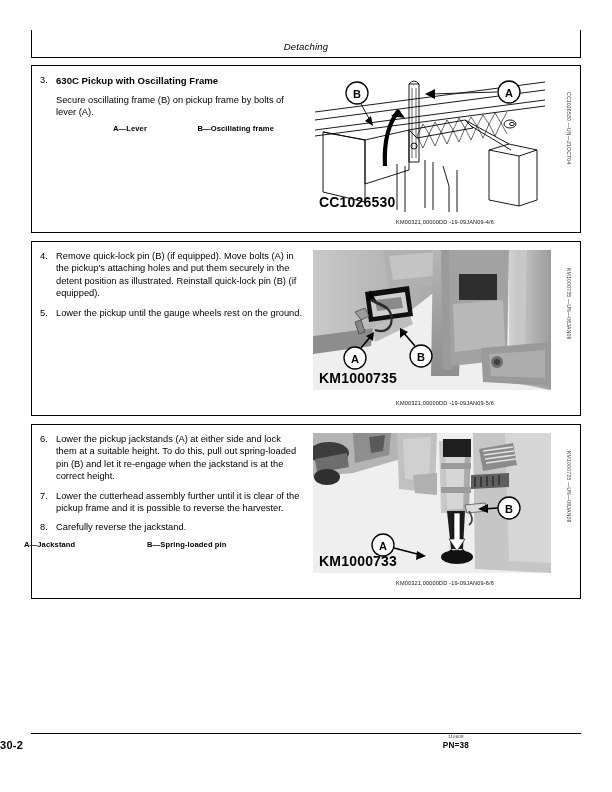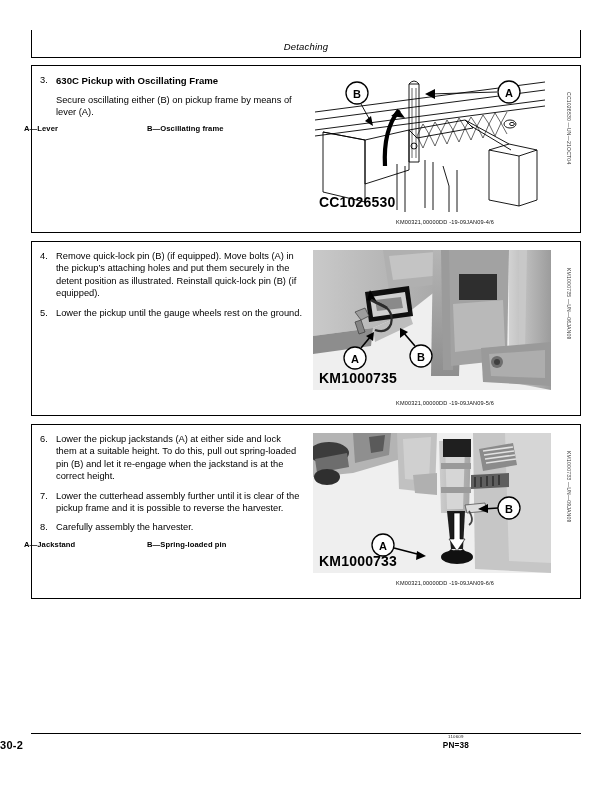--- a/index.html
+++ b/index.html
@@ -100,21 +100,21 @@
     position: absolute;
     left: 24px;
     width: 250px;
     display: flex;
     font-size: 7.6px;
     font-weight: bold;
     letter-spacing: .1px;
   }
   .legend-item-a { width: 123px; flex: 0 0 123px; }
   .legend-item-b { flex: 1 1 auto; }
-  #legend-1 { top: 124px; }
+  #legend-1 { top: 124px; text-align: right; }
   #legend-3 { top: 540px; }
 
   
   .illus {
     position: absolute;
     top: 8px;
     left: 281px;
     width: 238px;
     height: 140px;
     overflow: hidden;
@@ -226,21 +226,21 @@
   </div>
 
   <div class="panel" id="panel-1">
     <div class="panel-inner">
 
       <div class="text-col">
         <div class="step">
           <div class="step-num">3.</div>
           <div class="step-body">
             <div class="step-heading">630C Pickup with Oscillating Frame</div>
-            <p class="step-para">Secure oscillating either (B) on pickup frame by means of lever (A).</p>
+            <p class="step-para">Secure oscillating frame (B) on pickup frame by bolts of lever (A).</p>
           </div>
         </div>
       </div>
 
       <div class="illus">
         <svg class="art" width="238" height="140" viewBox="0 0 238 140">
 
           <g class="ln">
             <line x1="2" y1="38" x2="232" y2="8"></line>
             <line x1="2" y1="46" x2="232" y2="16"></line>
@@ -421,21 +421,21 @@
         </div>
         <div class="step">
           <div class="step-num">7.</div>
           <div class="step-body">
             <p class="step-para">Lower the cutterhead assembly further until it is clear of the pickup frame and it is possible to reverse the harvester.</p>
           </div>
         </div>
         <div class="step">
           <div class="step-num">8.</div>
           <div class="step-body">
-            <p class="step-para">Carefully assembly the harvester.</p>
+            <p class="step-para">Carefully reverse the jackstand.</p>
           </div>
         </div>
       </div>
 
       <div class="illus">
         <svg class="art" width="238" height="140" viewBox="0 0 238 140">
           <defs>
             <linearGradient id="hy1" x1="0" y1="0" x2="1" y2="0">
               <stop offset="0%" stop-color="#cdcdcd"></stop>
               <stop offset="100%" stop-color="#a5a5a5"></stop>

